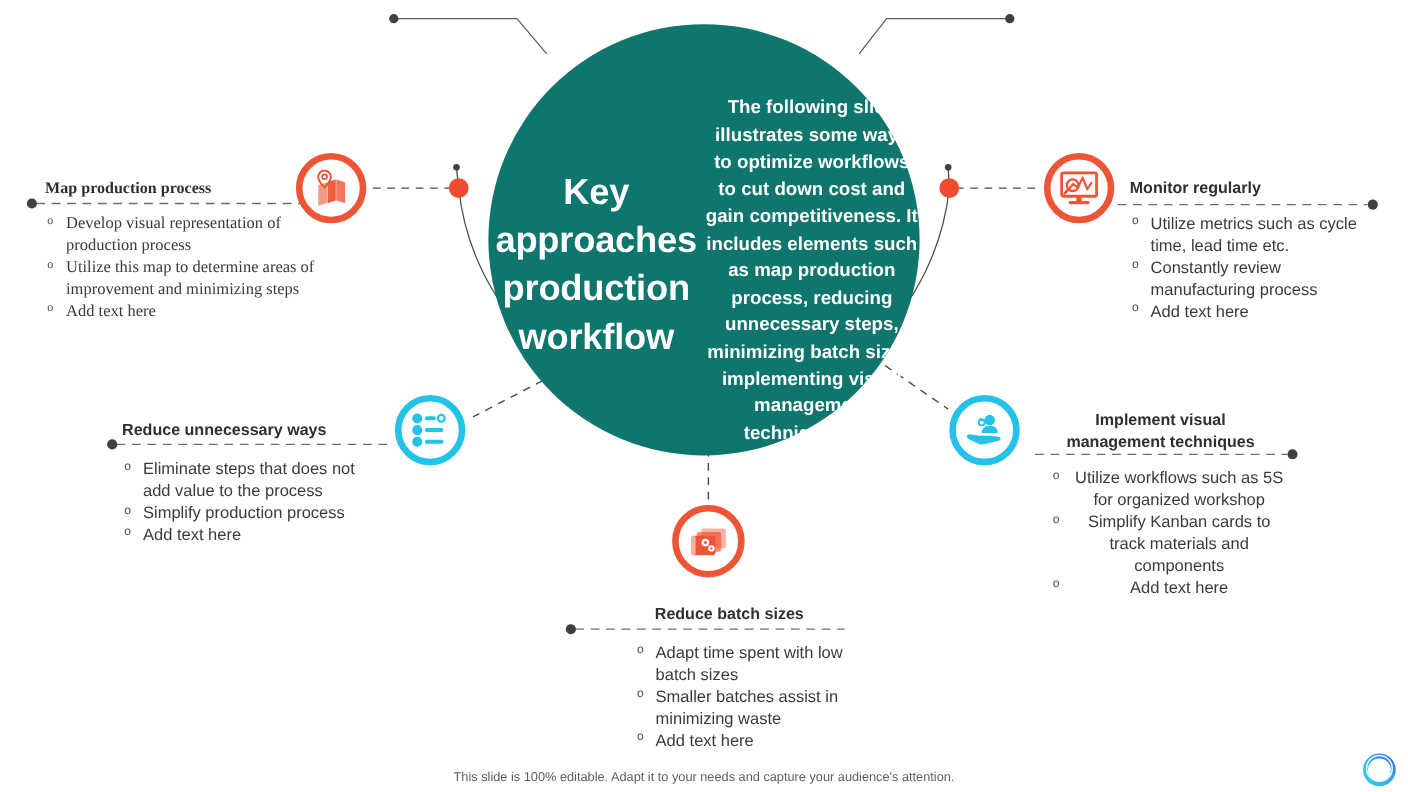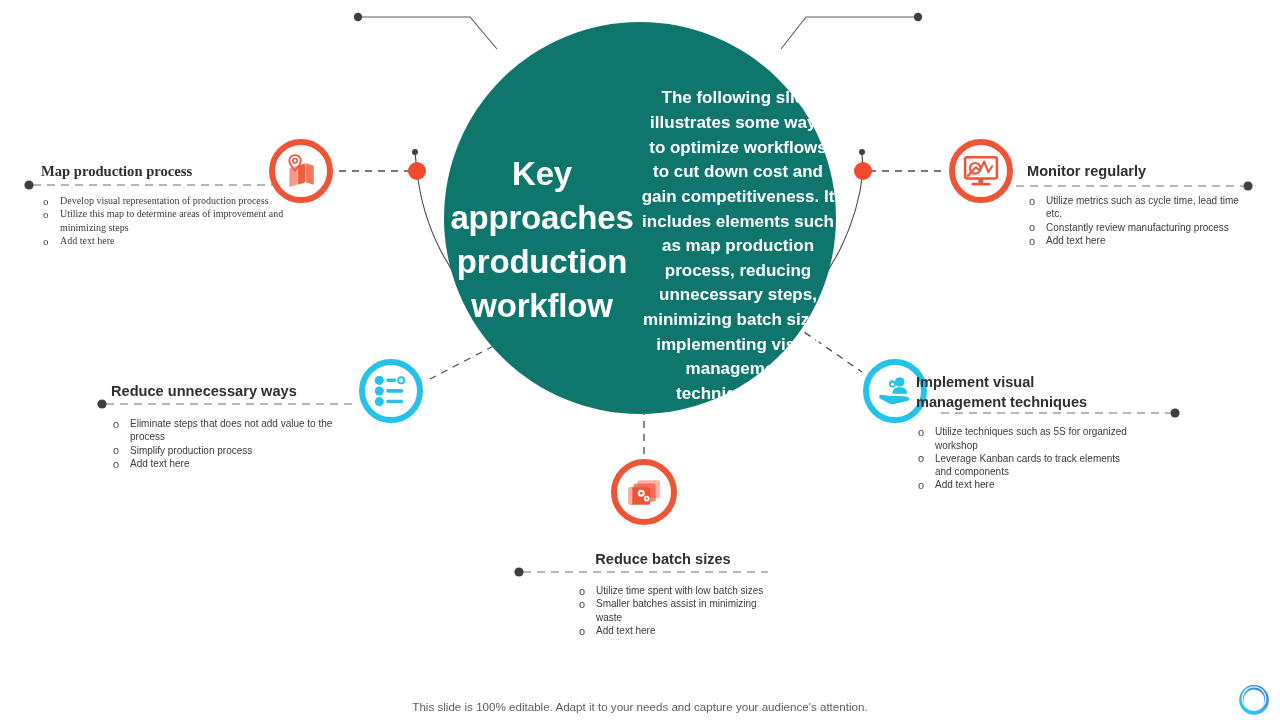--- a/index.html
+++ b/index.html
@@ -67,21 +67,21 @@
     color:#2f2f2f;
     line-height:1.38;
     white-space:nowrap;
   }
   .blk-head.two-line{white-space:normal;width:200px;}
   .bullets{
     list-style:none;
     margin:0;padding:0;
   }
   .bullets li{
-    font-size:10px;
+    font-size:15px;
     color:#3a3a3a;
     line-height:1.33;
     padding-left:19px;
     position:relative;
     margin-bottom:0px;
   }
   .bullets li::before{
     content:"o";
     position:absolute;
     left:2px;top:-0.5px;
@@ -248,33 +248,33 @@
 
   <div class="block" style="left:111px;top:381px;width:240px;">
     <div class="blk-head">Reduce unnecessary ways</div>
     <ul class="bullets" style="margin-top:16px;">
       <li>Eliminate steps that does not add value to the process</li>
       <li>Simplify production process</li>
       <li>Add text here</li>
     </ul>
   </div>
 
-  <div class="block" style="left:916px;top:372px;width:215px;">
+  <div class="block" style="left:955px;top:372px;width:215px;text-align:center;">
     <div class="blk-head two-line">Implement visual management techniques</div>
     <ul class="bullets" style="margin-top:13px;">
-      <li>Utilize techniques such as 5S for organized workshop</li>
-      <li>Leverage Kanban cards to track elements and components</li>
+      <li>Utilize workflows such as 5S for organized workshop</li>
+      <li>Simplify Kanban cards to track materials and components</li>
       <li>Add text here</li>
     </ul>
   </div>
 
   <div class="block" style="left:560px;top:549px;width:210px;">
     <div class="blk-head" style="text-align:center;width:170px;margin-left:18px;">Reduce batch sizes</div>
     <ul class="bullets" style="margin-top:15px;margin-left:17px;">
-      <li>Utilize time spent with low batch sizes</li>
+      <li>Adapt time spent with low batch sizes</li>
       <li>Smaller batches assist in minimizing waste</li>
       <li>Add text here</li>
     </ul>
   </div>
 
   <div class="footer">This slide is 100% editable. Adapt it to your needs and capture your audience's attention.</div>
 
   <svg class="logo" viewBox="0 0 40 40">
     <defs>
       <linearGradient id="lg" x1="0" y1="1" x2="1" y2="0">

